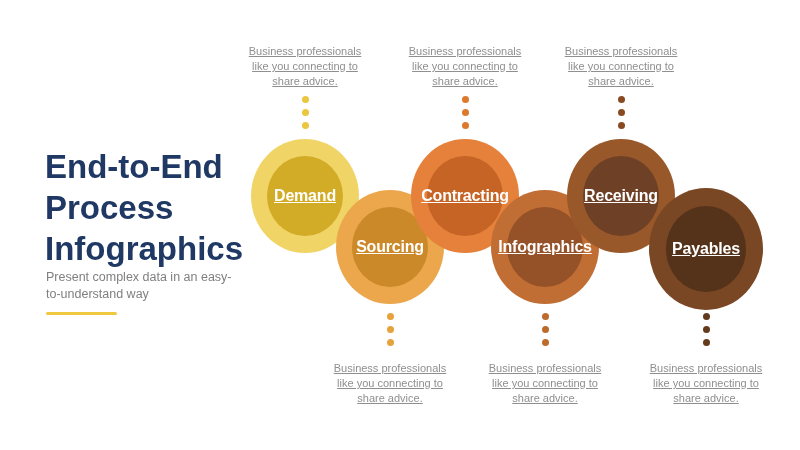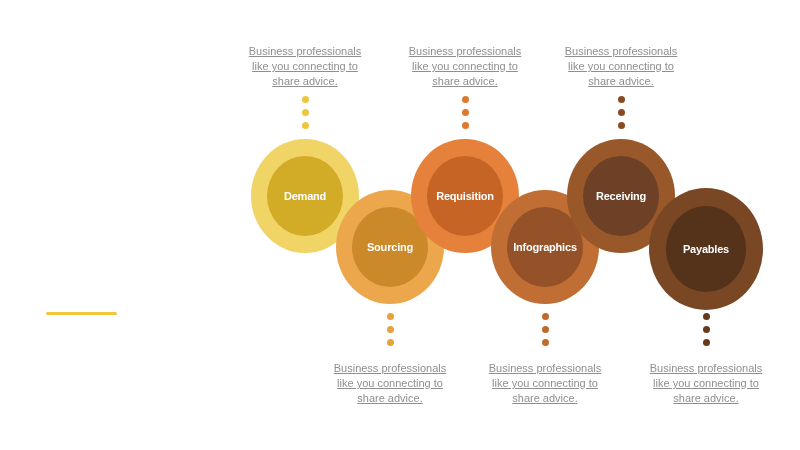--- a/index.html
+++ b/index.html
@@ -58,22 +58,23 @@
   .inner {
     position: absolute; left: 16px; top: 17px;
     width: 76px; height: 80px; border-radius: 50%;
     background: var(--inner, #999);
   }
   .s5 .inner { left: 17px; top: 18px; width: 80px; height: 86px; }
 
   .label {
     position: relative; z-index: 2;
     color: var(--c-label, #ffffff);
-    font-size: 11px; font-weight: 700; letter-spacing: -0.2px;
+    font-size: 16px; font-weight: 700; letter-spacing: -0.2px;
     white-space: nowrap;
+    text-decoration: underline;
   }
 
   
   .dots {
     position: absolute; left: calc(var(--cx) - 4px); width: 8px;
     display: flex; flex-direction: column; align-items: center; gap: 6px;
   }
   .top .dots    { top: 96px; }
   .bottom .dots { top: 313px; }
   .dot {
@@ -91,20 +92,31 @@
   }
   .top .caption    { top: 44px; }
   .bottom .caption { top: 361px; }
   .caption span { display: block; white-space: nowrap; }
 </style>
 </head>
 <body>
 
 <div class="canvas">
 
+  <div class="title-block">
+    <h1>
+      <span>End-to-End</span>
+      <span>Process</span>
+      <span>Infographics</span>
+    </h1>
+  </div>
+  <div class="subtitle">
+    <span>Present complex data in an easy-</span>
+    <span>to-understand way</span>
+  </div>
   <div class="underline"></div>
 
   <div class="step top s0" style="--outer: #F0D466; --inner: #D2AB27; --dot: #EBC73F;">
     <div class="caption">
       <span>Business professionals</span>
       <span>like you connecting to</span>
       <span>share advice.</span>
     </div>
     <div class="dots">
       <i class="dot"></i>
@@ -140,21 +152,21 @@
       <span>like you connecting to</span>
       <span>share advice.</span>
     </div>
     <div class="dots">
       <i class="dot"></i>
       <i class="dot"></i>
       <i class="dot"></i>
     </div>
     <div class="circle">
       <div class="inner"></div>
-      <span class="label">Requisition</span>
+      <span class="label">Contracting</span>
     </div>
   </div>
 
   <div class="step bottom s3" style="--outer: #C06E33; --inner: #955229; --dot: #BE6A2B;">
     <div class="circle">
       <div class="inner"></div>
       <span class="label">Infographics</span>
     </div>
     <div class="dots">
       <i class="dot"></i>

